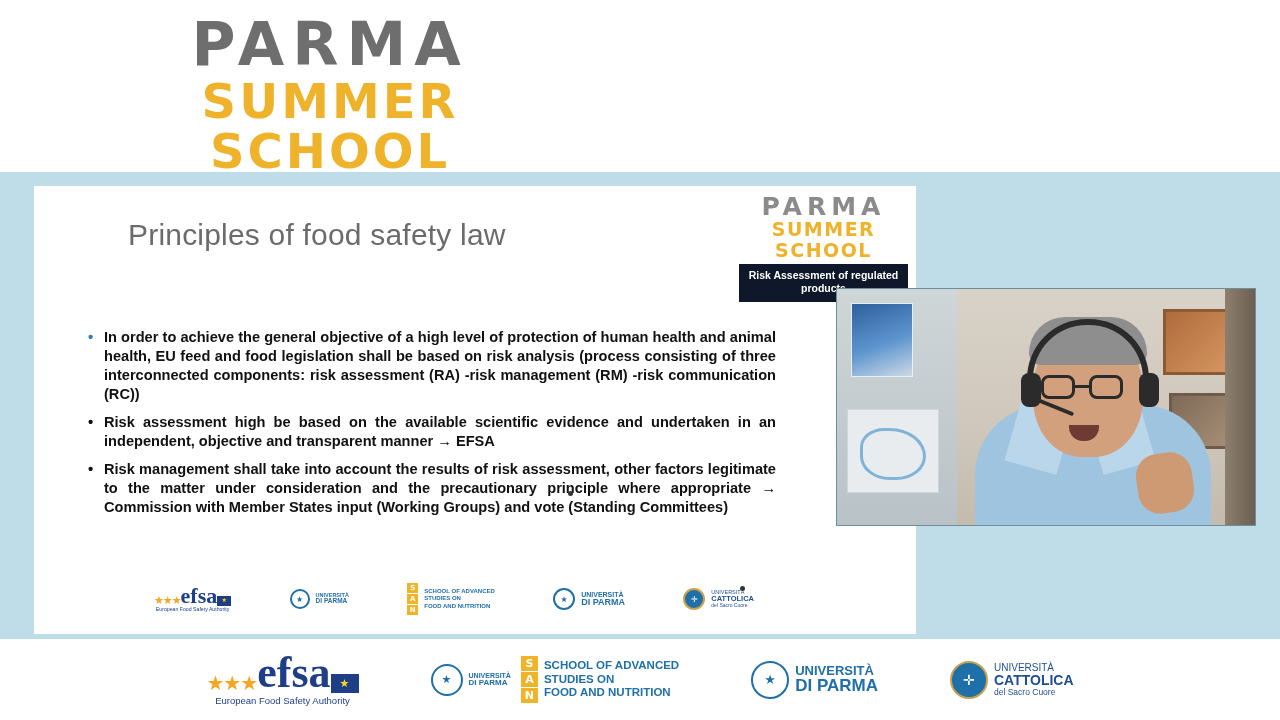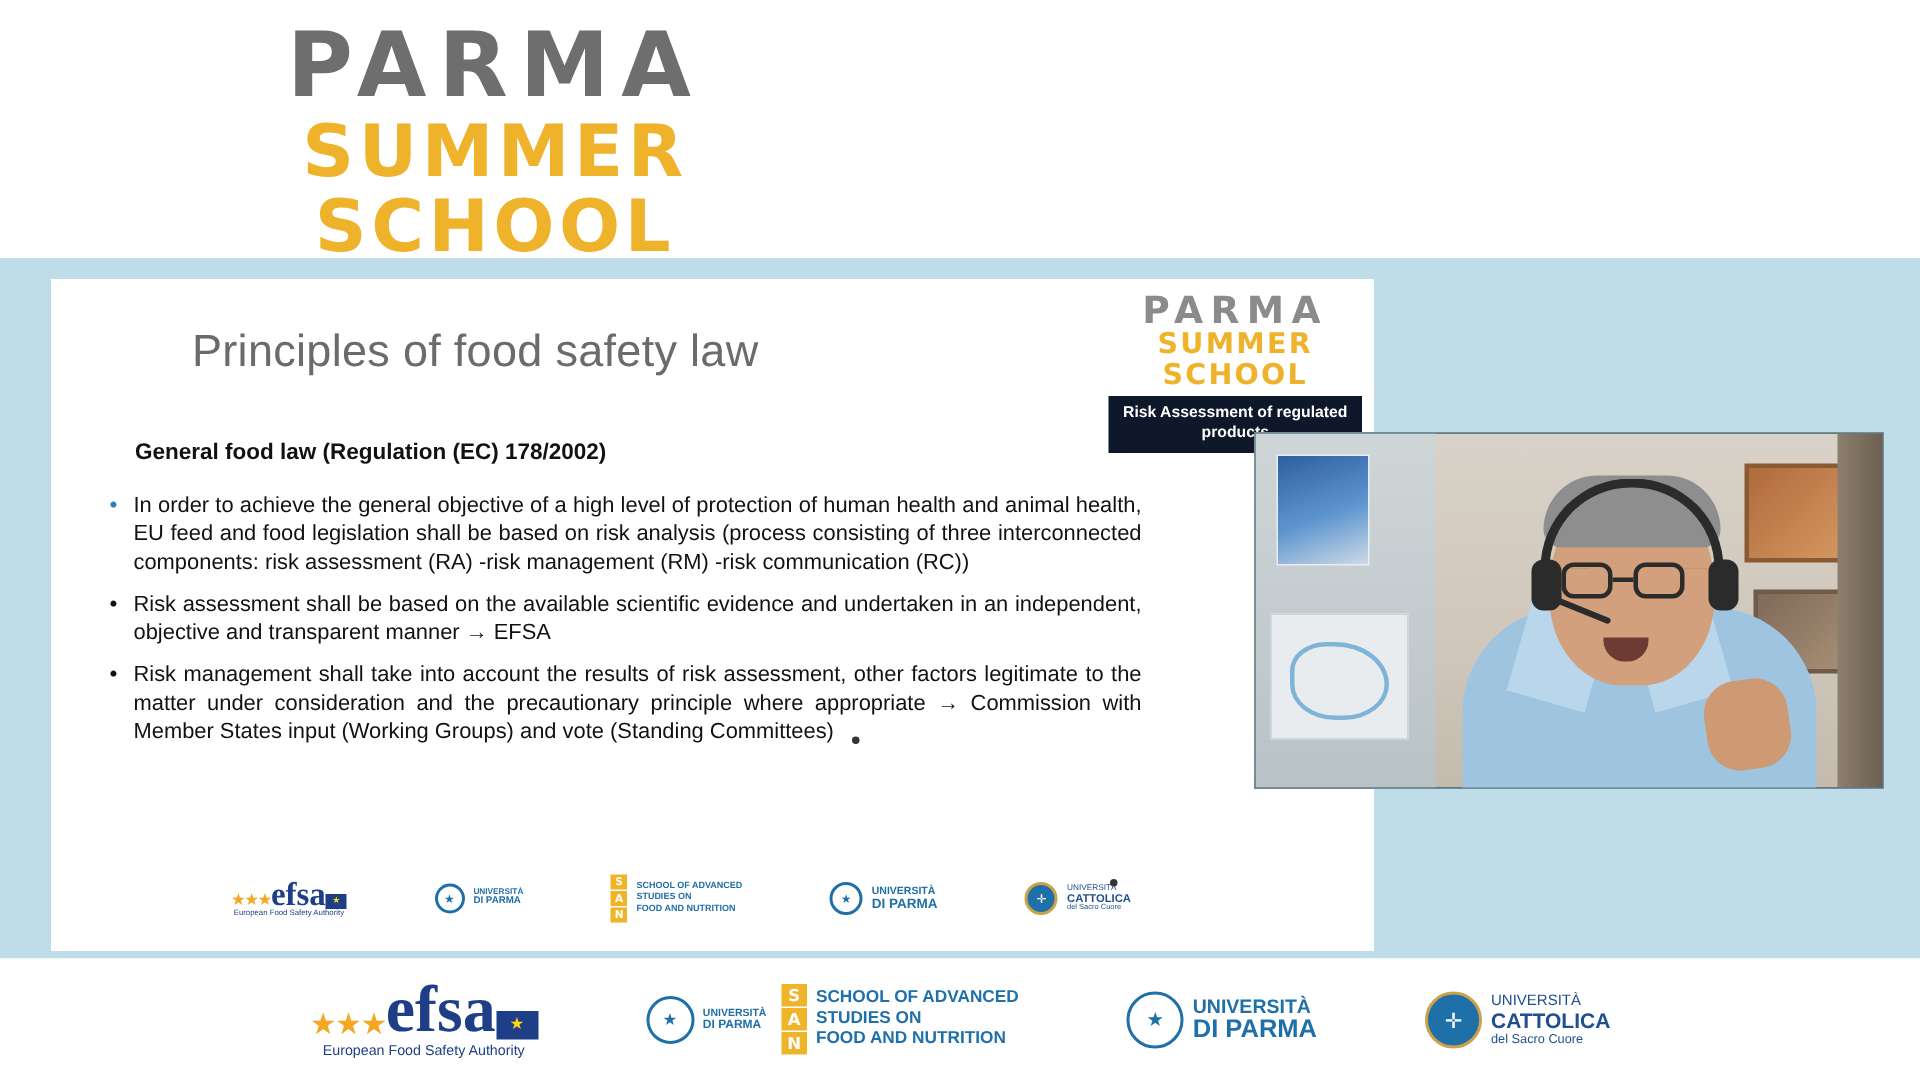--- a/index.html
+++ b/index.html
@@ -96,22 +96,23 @@
     padding: 5px 4px 7px 4px;
     line-height: 1.25;
   }
 
   .slide-subtitle {
     position: absolute; left: 56px; top: 107px;
     font-size: 15px; font-weight: bold; color: #111;
   }
 
   .bullets {
-    position: absolute; left: 37px; top: 142px;
+    position: absolute; left: 52px; top: 142px;
     width: 690px;
+    font-weight: bold;
   }
   .bullet {
     position: relative;
     padding-left: 18px;
     margin-bottom: 9px;
     font-size: 14.6px;
     line-height: 1.30;
     color: #111;
     text-align: justify;
   }
@@ -309,25 +310,24 @@
   <div class="slide">
 
     <div class="slide-title">Principles of food safety law</div>
 
     <div class="slide-logo">
       <div class="p-word">PARMA</div>
       <div class="ss-word">SUMMER SCHOOL</div>
       <div class="sub-band">Risk Assessment of regulated products</div>
     </div>
 
-    <div class="slide-subtitle">General food law (Regulation (EC) 178/2002)</div>
 
     <div class="bullets">
       <div class="bullet">In order to achieve the general objective of a high level of protection of human health and animal health,  EU feed and food legislation shall be based on risk analysis (process consisting of three interconnected components: risk assessment (RA) -risk management (RM) -risk communication (RC))</div>
-      <div class="bullet dark">Risk assessment shall be based on the available scientific evidence and undertaken in an independent, objective and transparent manner  → EFSA</div>
+      <div class="bullet dark">Risk assessment high be based on the available scientific evidence and undertaken in an independent, objective and transparent manner  → EFSA</div>
       <div class="bullet dark">Risk management shall take into account the results of risk assessment, other factors legitimate to the matter under consideration and the precautionary principle where appropriate  → Commission with Member States input (Working Groups) and vote (Standing Committees)</div>
     </div>
 
     <div class="logo-strip slide-logos">
 
       <div class="efsa">
         <div class="efsa-row">
           <span class="efsa-stars" style="font-size:11px;">★★★</span>
           <span class="efsa-text" style="font-size:22px;">efsa</span>
           <span class="efsa-flag" style="width:14px;height:10px;font-size:6px;text-align:center;">★</span>

